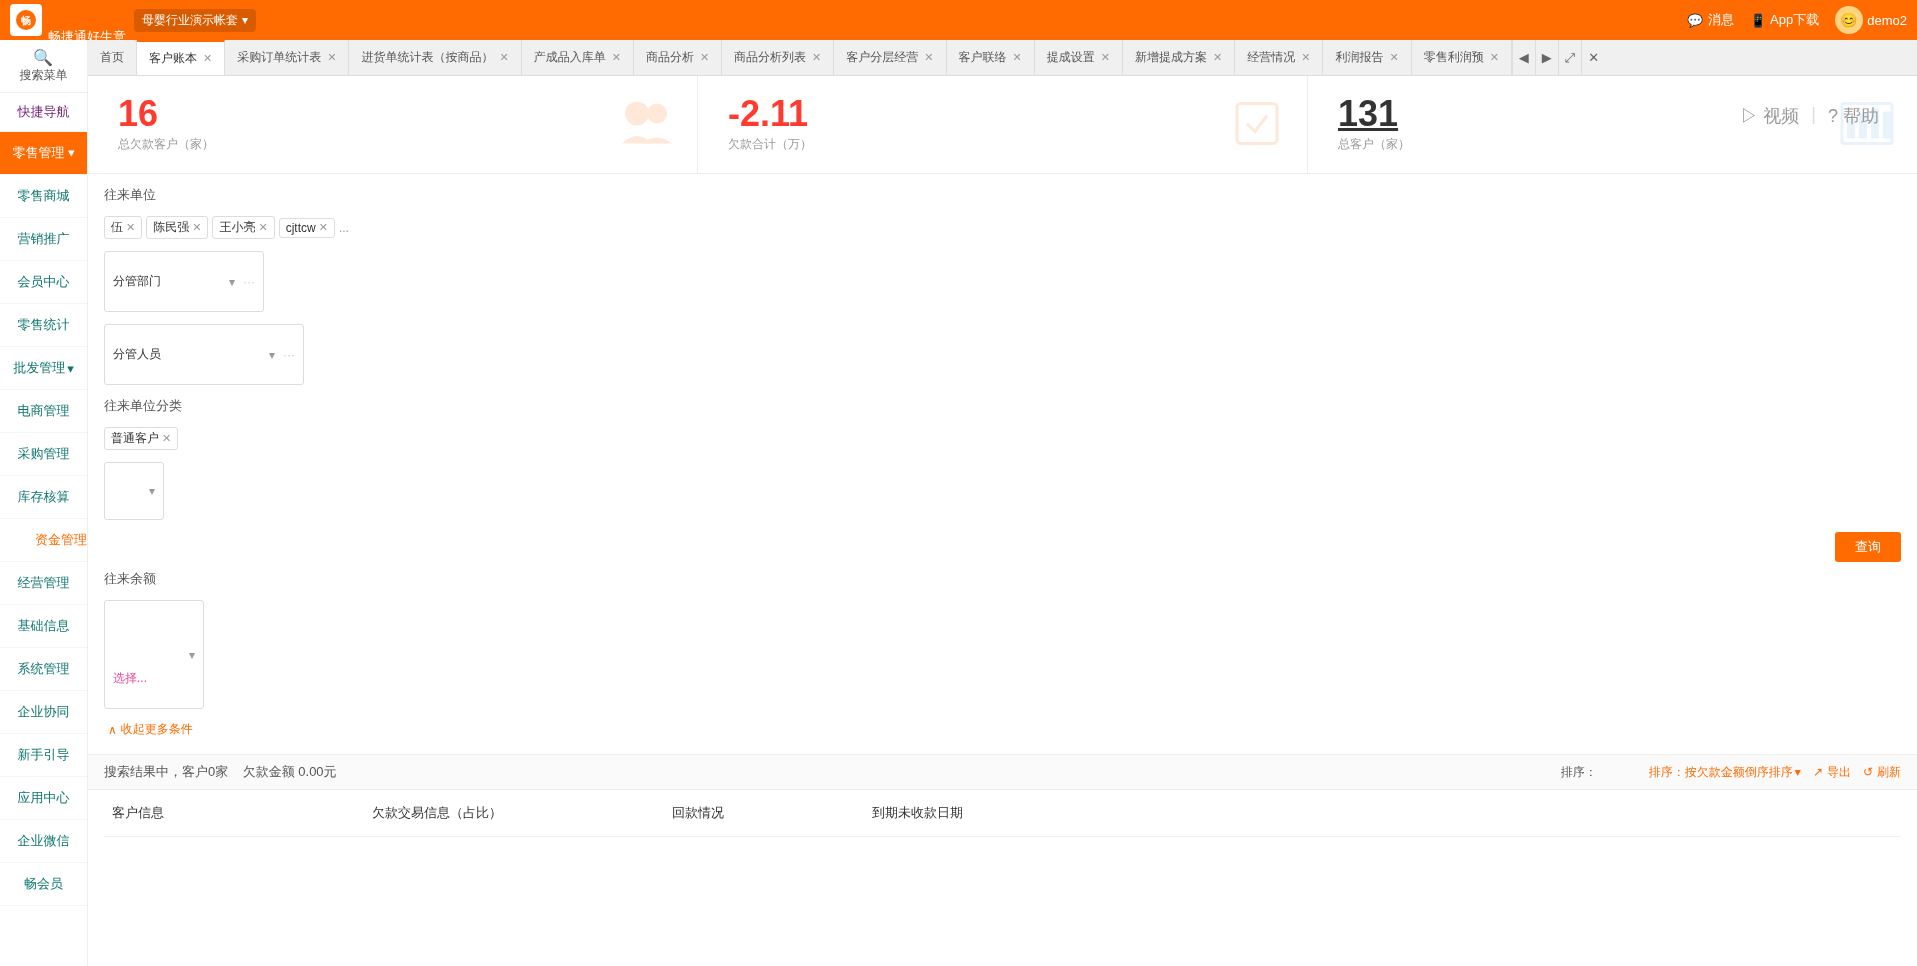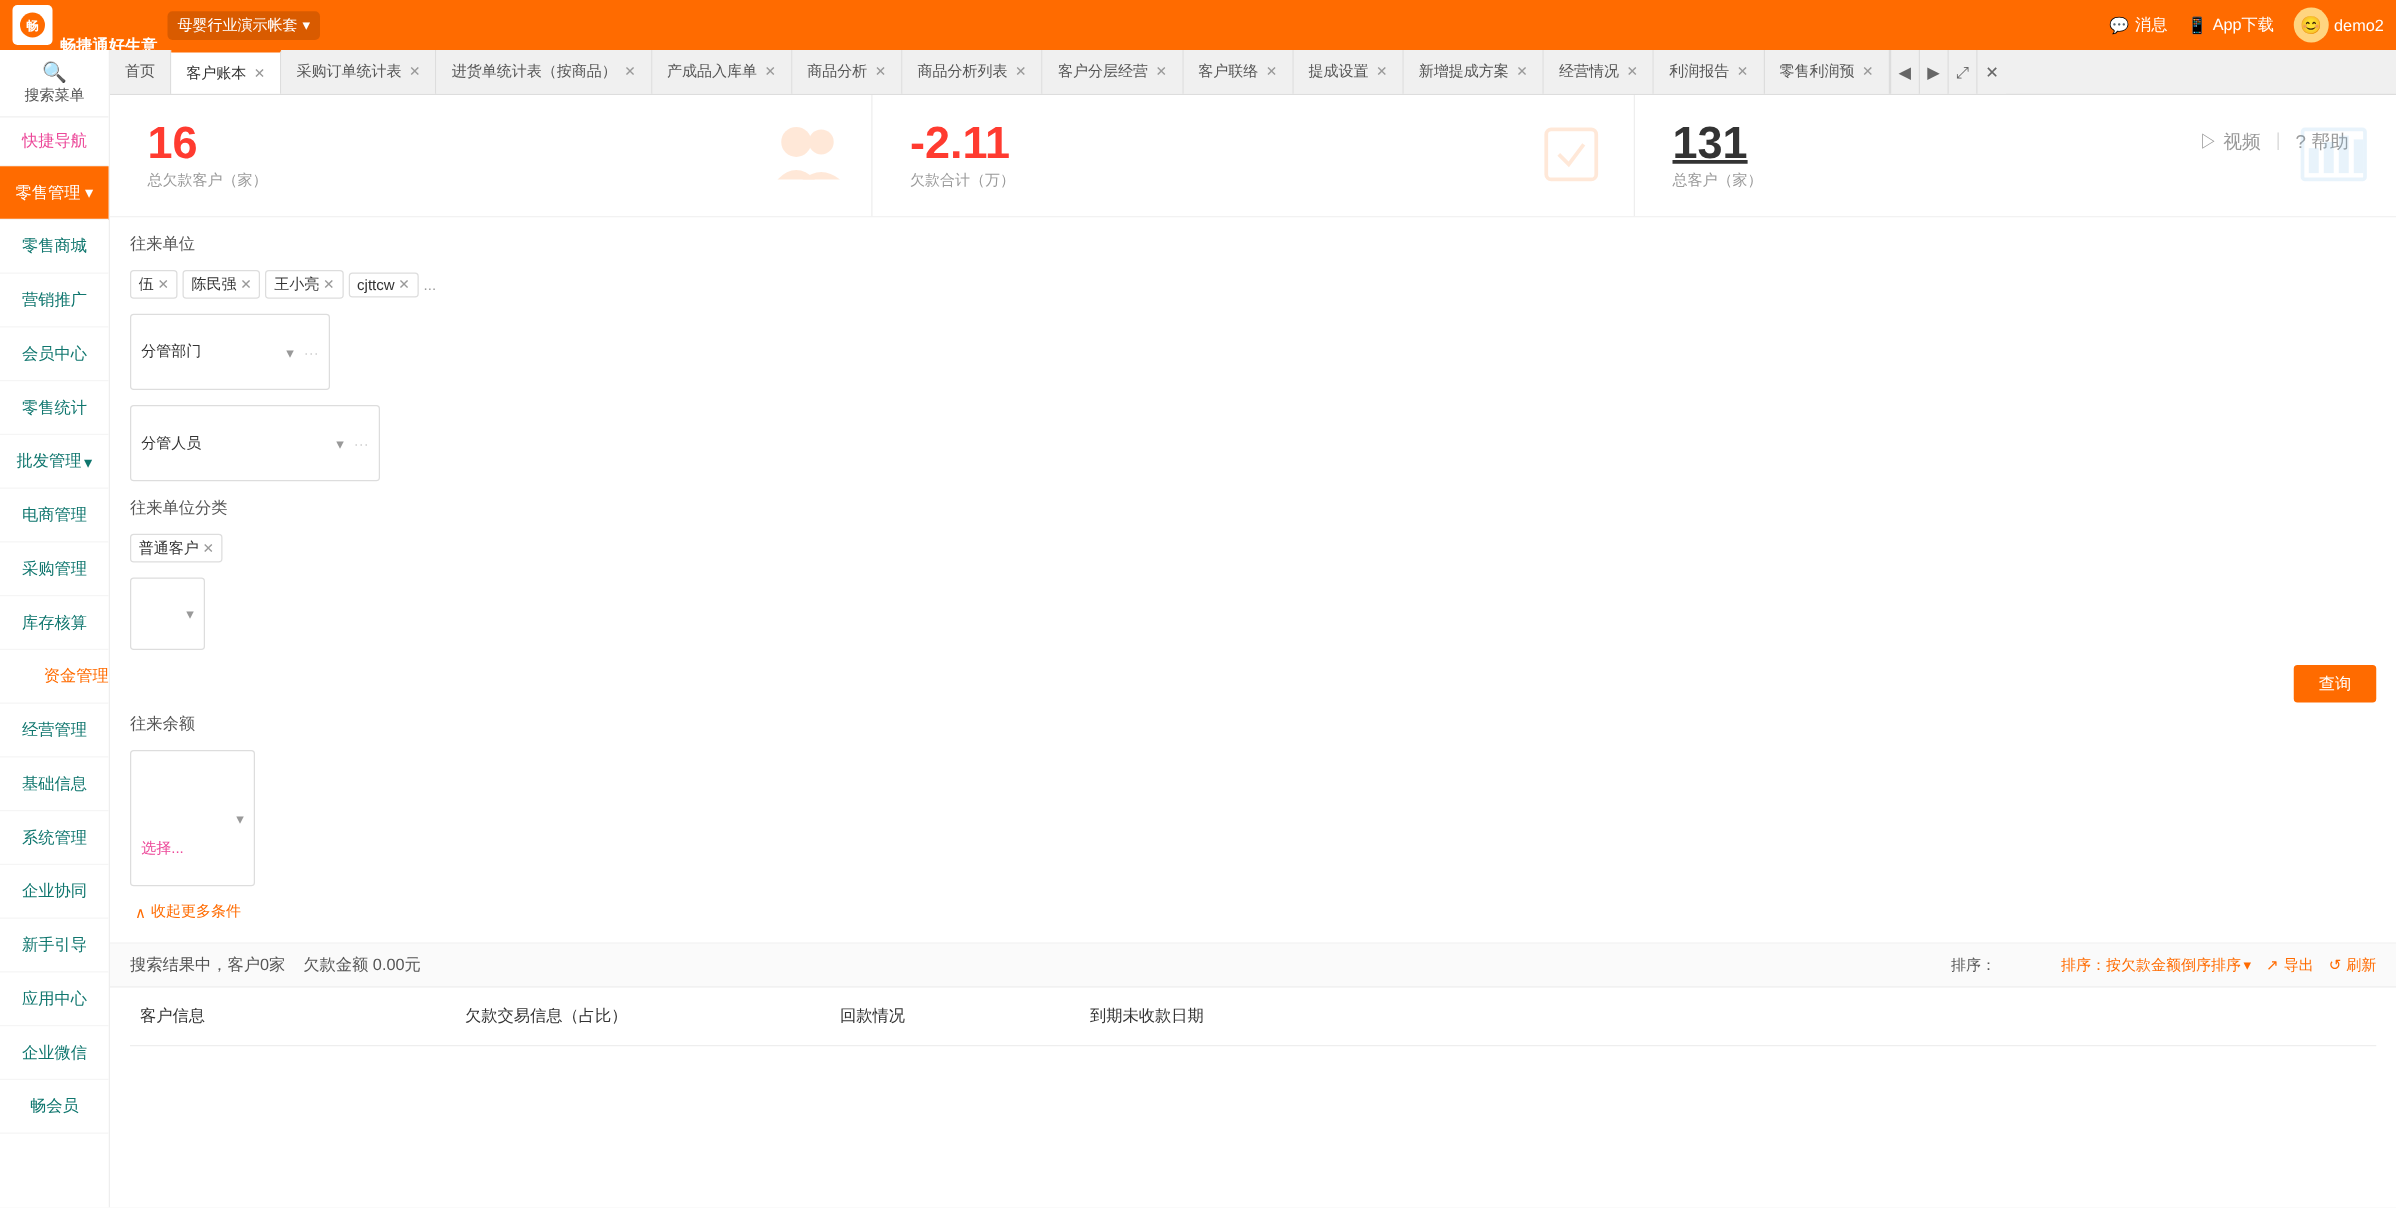--- a/index.html
+++ b/index.html
@@ -23,21 +23,21 @@
     
     .main-layout { display: flex; height: calc(100vh - 40px); }
 
     
     .sidebar { width: 88px; background: white; display: flex; flex-direction: column; border-right: 1px solid #eee; overflow-y: auto; }
     .sidebar-search { padding: 8px 0; text-align: center; border-bottom: 1px solid #f0f0f0; cursor: pointer; color: #555; font-size: 12px; }
     .sidebar-item { padding: 12px 0; text-align: center; cursor: pointer; color: #0f766e; font-size: 13px; border-bottom: 1px solid #f5f5f5; }
     .sidebar-item.active { background: #ff6b00; color: white; }
     .sidebar-item.active-light { color: #ff6b00; }
     .sidebar-item.has-arrow { display: flex; align-items: center; justify-content: center; gap: 2px; }
-    .sidebar-fast-nav { padding: 10px 0; text-align: center; cursor: pointer; color: #ec4899; font-size: 13px; border-bottom: 1px solid #f5f5f5; }
+    .sidebar-fast-nav { padding: 10px 0; text-align: center; cursor: pointer; color: #701a75; font-size: 13px; border-bottom: 1px solid #f5f5f5; }
 
     
     .content-area { flex: 1; display: flex; flex-direction: column; overflow: hidden; }
 
     
     .tab-bar {
       display: flex; align-items: center; background: #f0f0f0;
       border-bottom: 1px solid #ddd; height: 36px; overflow: hidden;
     }
     .tab-item {
@@ -61,21 +61,21 @@
       flex: 1; padding: 20px 30px; display: flex; align-items: center; gap: 16px;
       border-right: 1px solid #eee; position: relative;
     }
     .stat-icon { opacity: 0.15; position: absolute; right: 20px; top: 50%; transform: translateY(-50%); }
     .stat-icon svg { width: 60px; height: 60px; }
     .stat-values { }
     .stat-main-num { font-size: 36px; font-weight: bold; color: #ff3b30; line-height: 1; }
     .stat-main-num.dark { color: #333; text-decoration: underline; }
     .stat-main-num.negative { color: #ff3b30; }
     .stat-label { font-size: 12px; color: #999; margin-top: 4px; }
-    .stat-video-help { margin-left: auto; align-self: flex-start; padding: 8px; display: flex; gap: 12px; font-size: 15px; color: #999; }
+    .stat-video-help { margin-left: auto; align-self: flex-start; padding: 8px; display: flex; gap: 12px; font-size: 18px; color: #999; }
     .stat-video-help span { cursor: pointer; }
 
     
     .filter-area { padding: 12px 16px; background: white; border-bottom: 1px solid #f0f0f0; }
     .filter-row { display: flex; align-items: flex-start; gap: 12px; margin-bottom: 8px; flex-wrap: wrap; flex-direction: column; }
     .filter-label { font-size: 13px; color: #555; white-space: nowrap; }
     .filter-tags { display: flex; align-items: center; gap: 4px; flex-wrap: wrap; }
     .filter-tag {
       display: inline-flex; align-items: center; gap: 3px;
       background: white; border: 1px solid #ddd; border-radius: 3px;
@@ -131,21 +131,21 @@
 <div class="top-bar">
   <div class="top-bar-left">
     <div class="logo-area">
       <div class="logo-icon">
         <svg viewBox="0 0 24 24" fill="none">
           <circle cx="12" cy="12" r="10" fill="#ff6b00"></circle>
           <text x="12" y="16" text-anchor="middle" fill="white" font-size="10" font-weight="bold">畅</text>
         </svg>
       </div>
       <div>
-        <div style="font-size:13px;font-weight:bold;margin-top:48px;">畅捷通好生意</div>
+        <div style="font-size:13px;font-weight:normal;margin-top:48px;">畅捷通好生意</div>
         <div style="font-size:10px;opacity:0.8;">标版</div>
       </div>
     </div>
     <div class="dropdown-selector">
       <span>母婴行业演示帐套</span>
       <span>▾</span>
     </div>
   </div>
   <div class="top-bar-right">
     <div class="top-bar-btn">

